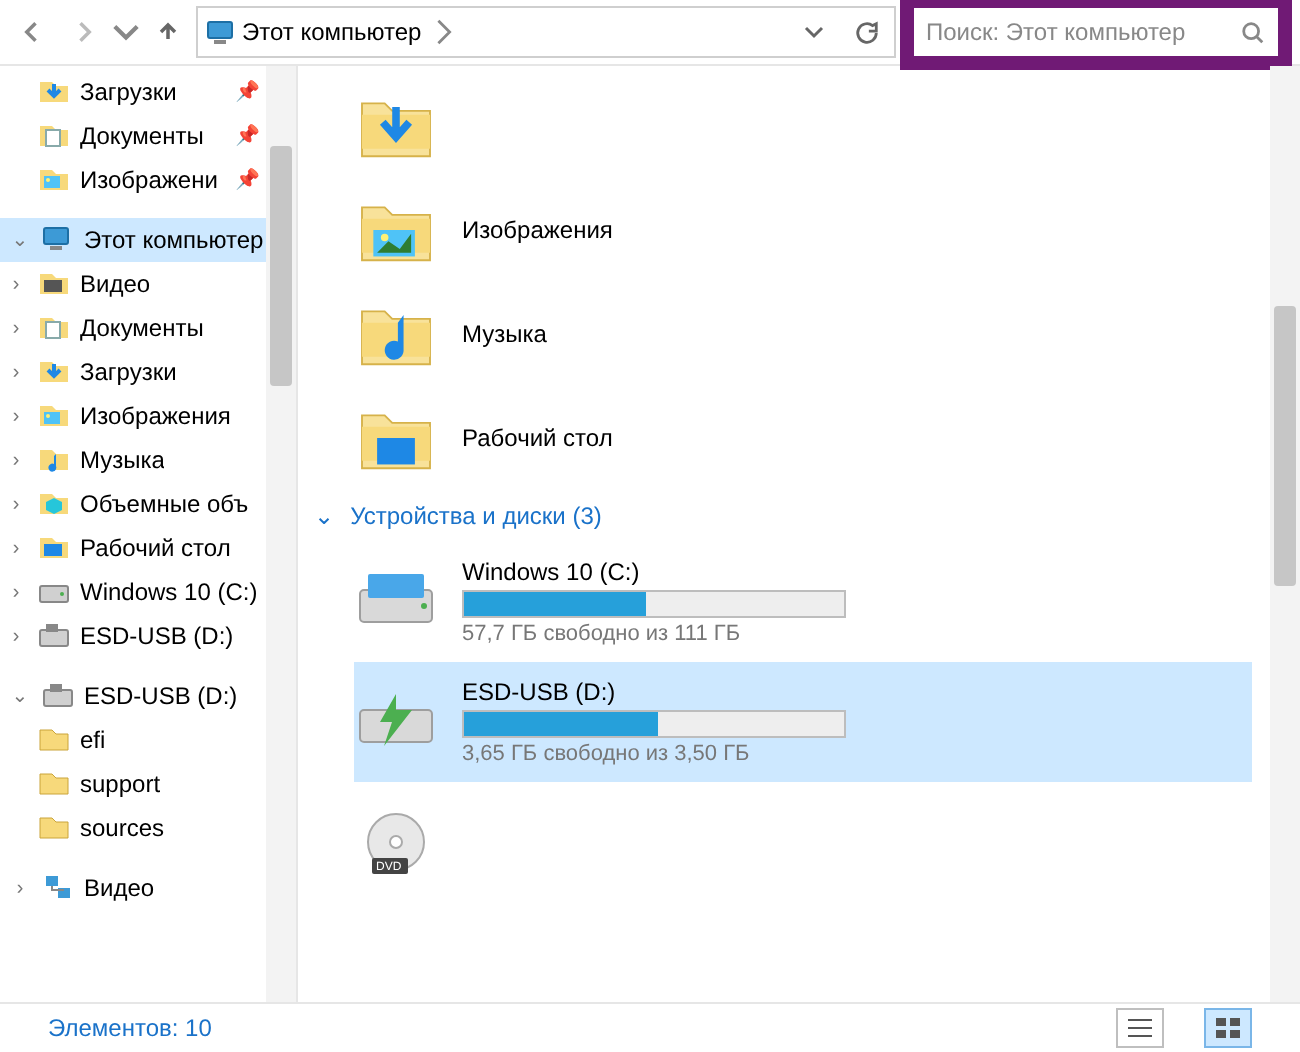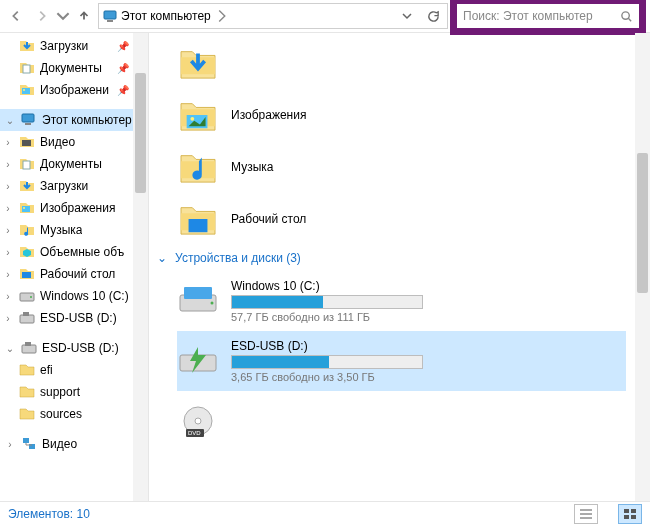--- a/index.html
+++ b/index.html
@@ -39,21 +39,21 @@
   .group-hdr{display:flex;align-items:center;gap:8px;color:#1a72c9;margin:6px 0 6px -20px}
   .group-hdr .chev{font-size:12px}
   .drive{display:flex;align-items:center;gap:12px;height:56px;padding:2px 6px 2px 0;margin-right:24px}
   .drive.sel{background:#cde8ff}
   .drive .dinfo{display:flex;flex-direction:column;gap:2px;min-width:200px}
   .drive .dname{color:#000}
   .drive .bar{width:190px;height:12px;border:1px solid #bdbdbd;background:#eee;position:relative}
   .drive .bar .fill{position:absolute;left:0;top:0;bottom:0;background:#26a0da}
   .drive .sub{color:#777;font-size:11px}
   
-  .status{height:24px;border-top:1px solid #e6e6e6;display:flex;align-items:center;padding:0 8px;gap:18px;font-size:12px}
+  .status{height:24px;border-top:1px solid #e6e6e6;display:flex;align-items:center;padding:0 24px;gap:18px;font-size:12px}
   .status .lbl1{color:#1a72c9}
   .status .lbl2{color:#1a72c9}
   .status .spacer{flex:1}
   .view-btn{width:22px;height:18px;border:1px solid #bfbfbf;margin-left:2px;display:flex;align-items:center;justify-content:center;color:#555}
   .view-btn.active{background:#cde8ff;border-color:#7ab6e8}
   
   .i-folder{width:40px;height:34px}
   .i-small{width:16px;height:16px}
 </style>
 </head>

